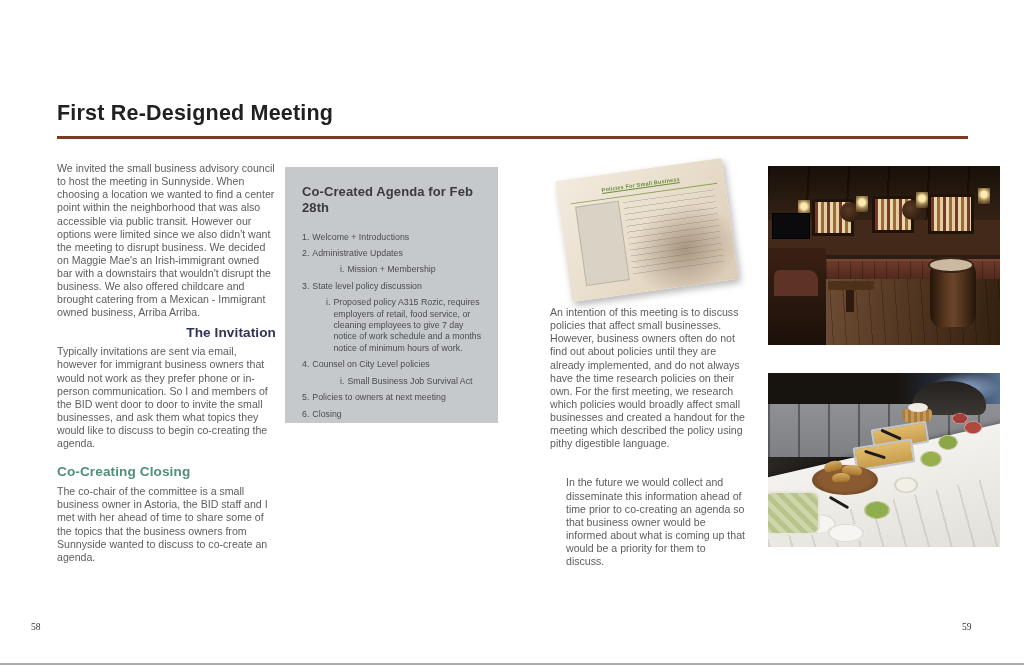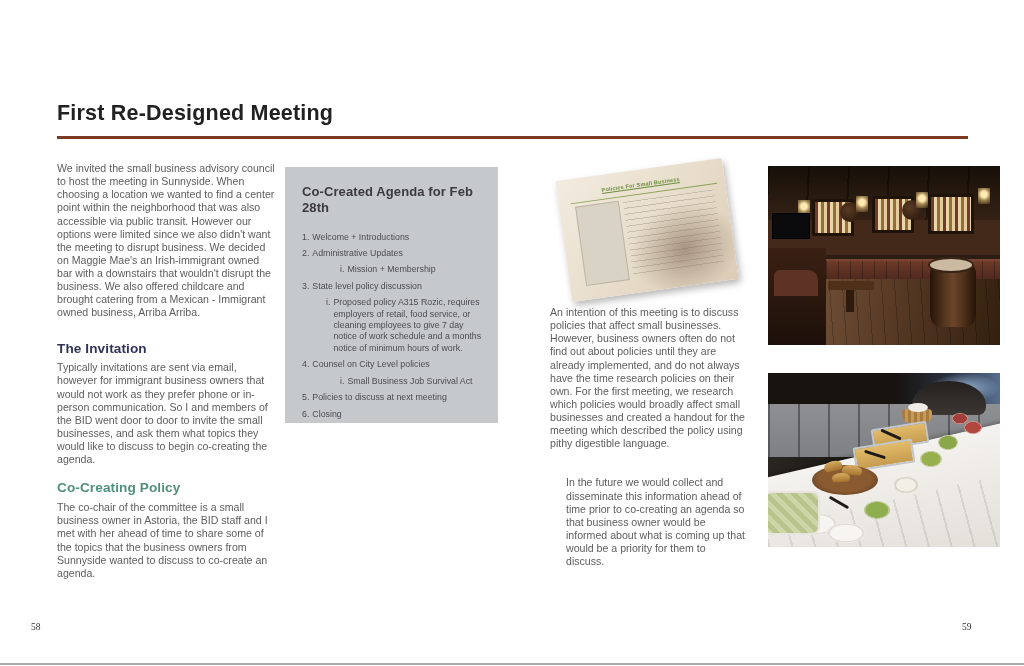--- a/index.html
+++ b/index.html
@@ -18,21 +18,21 @@
   .title-rule{left:57px;top:136px;width:911px;height:3px;background:#7d3a21;}
 
   
   .col{line-height:1.24;font-size:10.6px;color:#5d5d5d;}
   .sec-h{font-size:13.6px;font-weight:700;margin:0 0 4px 0;letter-spacing:.1px;}
   .h-prework{color:#3e4d49;}
   .h-invitation{color:#2f3357;}
   .h-cocreating{color:#4f8f7d;}
   .h-policy{color:#a5604c;line-height:1.28;}
   .para{margin:0;}
-  .gap18{margin-top:21px;}
+  .gap18{margin-top:5px;text-align:right;}
   .gap20{margin-top:14px;}
   .gap26{margin-top:26px;margin-left:16px;}
 
   .left-col{left:57px;top:162px;width:219px;}
   .policy-col{left:550px;top:306px;width:196px;}
 
   
   .agenda-box{
     left:285px;top:167px;width:213px;height:256px;background:#c6c9cc;
     box-sizing:border-box;padding:17px 15px 0 17px;
@@ -175,21 +175,21 @@
 
 <div class="abs page-title">First Re-Designed Meeting</div>
 <div class="abs title-rule"></div>
 
 <div class="abs col left-col">
   <p class="para">We invited the small business advisory council to host the meeting in Sunnyside. When choosing a location we wanted to find a center point within the neighborhood that was also accessible via public transit. However our options were limited since we also didn't want the meeting to disrupt business. We decided on Maggie Mae's an Irish-immigrant owned bar with a downstairs that wouldn't disrupt the business. We also offered childcare and brought catering from a Mexican - Immigrant owned business, Arriba Arriba.</p>
 
   <div class="sec-h h-invitation gap18">The Invitation</div>
   <p class="para">Typically invitations are sent via email, however for immigrant business owners that would not work as they prefer phone or in-person communication. So I and members of the BID went door to door to invite the small businesses, and ask them what topics they would like to discuss to begin co-creating the agenda.</p>
 
-  <div class="sec-h h-cocreating gap20">Co-Creating Policy</div>
+  <div class="sec-h h-cocreating gap20">Co-Creating Closing</div>
   <p class="para">The co-chair of the committee is a small business owner in Astoria, the BID staff and I met with her ahead of time to share some of the topics that the business owners from Sunnyside wanted to discuss to co-create an agenda.</p>
 </div>
 
 <div class="abs agenda-box">
   <div class="agenda-title">Co-Created Agenda for Feb 28th</div>
   <div class="ag-row">
     <span class="num">1.</span>
     <span>Welcome + Introductions</span>
   </div>
   <div class="ag-row">
@@ -211,21 +211,21 @@
   <div class="ag-row">
     <span class="num">4.</span>
     <span>Counsel on City Level policies</span>
   </div>
   <div class="ag-row lvl1">
     <span class="num">i.</span>
     <span>Small Business Job Survival Act</span>
   </div>
   <div class="ag-row">
     <span class="num">5.</span>
-    <span>Policies to discuss at next meeting</span>
+    <span>Policies to owners at next meeting</span>
   </div>
   <div class="ag-row">
     <span class="num">6.</span>
     <span>Closing</span>
   </div>
 </div>
 
 <div class="abs handout-wrap">
   <div class="handout-paper">
     <div class="handout-title">Policies For Small Business</div>

